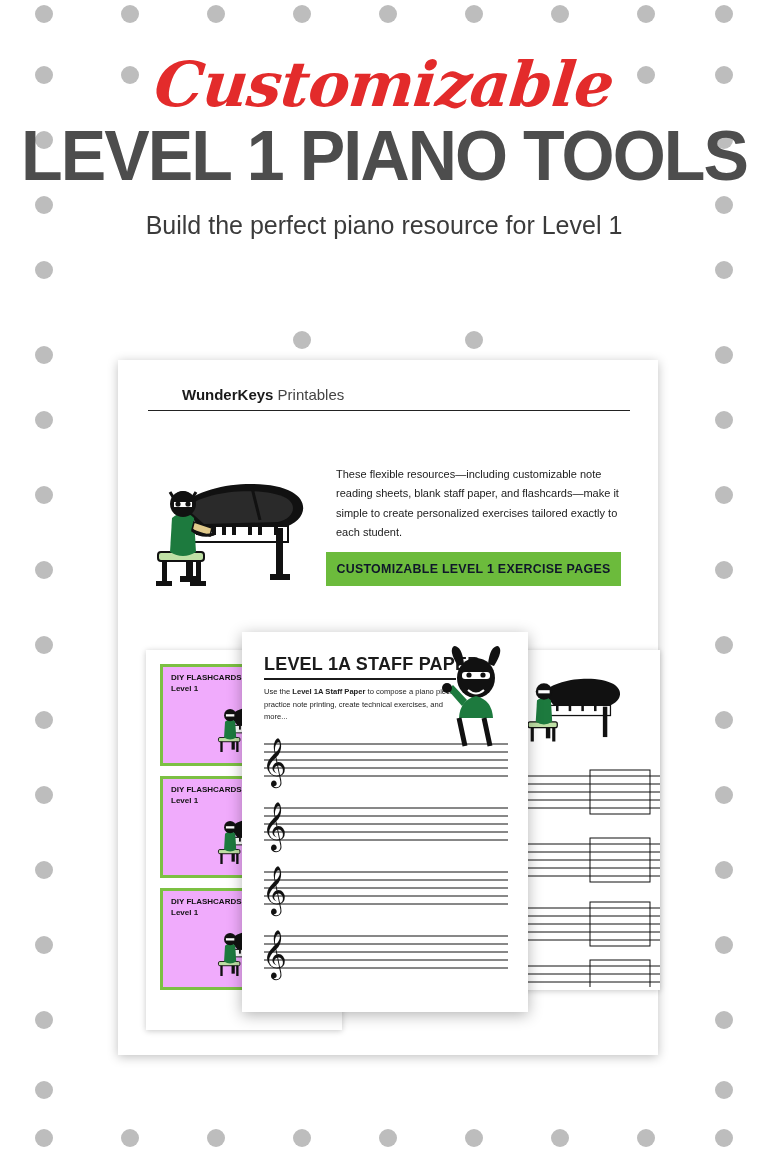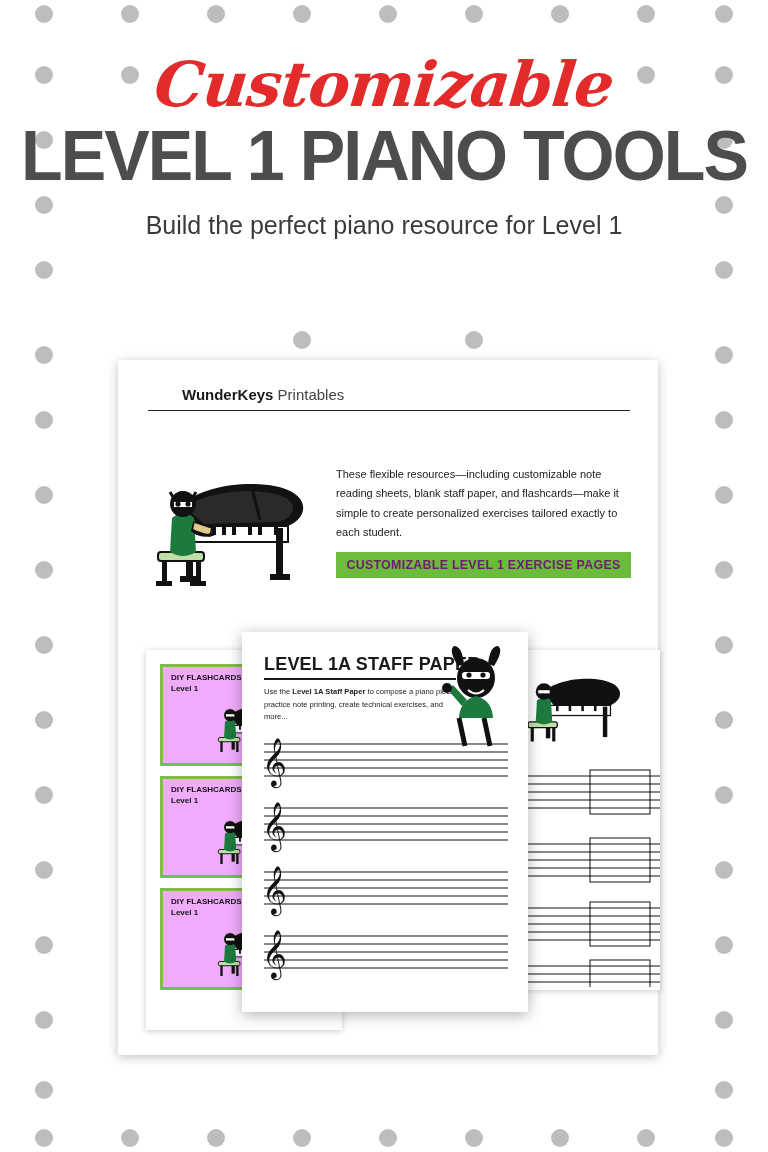--- a/index.html
+++ b/index.html
@@ -103,26 +103,26 @@
     position: absolute;
     left: 218px;
     top: 105px;
     width: 295px;
     font-size: 11px;
     line-height: 1.75;
     color: #1b1b1b;
   }
   .green-btn {
     position: absolute;
-    left: 218px;
+    left: 208px;
     top: 192px;
     width: 295px;
-    height: 26px;
+    height: 34px;
     background: #6cbb3c;
-    color: #701a75;
+    color: #0f172a;
     font-size: 12.4px;
     font-weight: bold;
     letter-spacing: 0.3px;
     display: flex;
     align-items: center;
     justify-content: center;
     text-align: center;
   }
 
   

